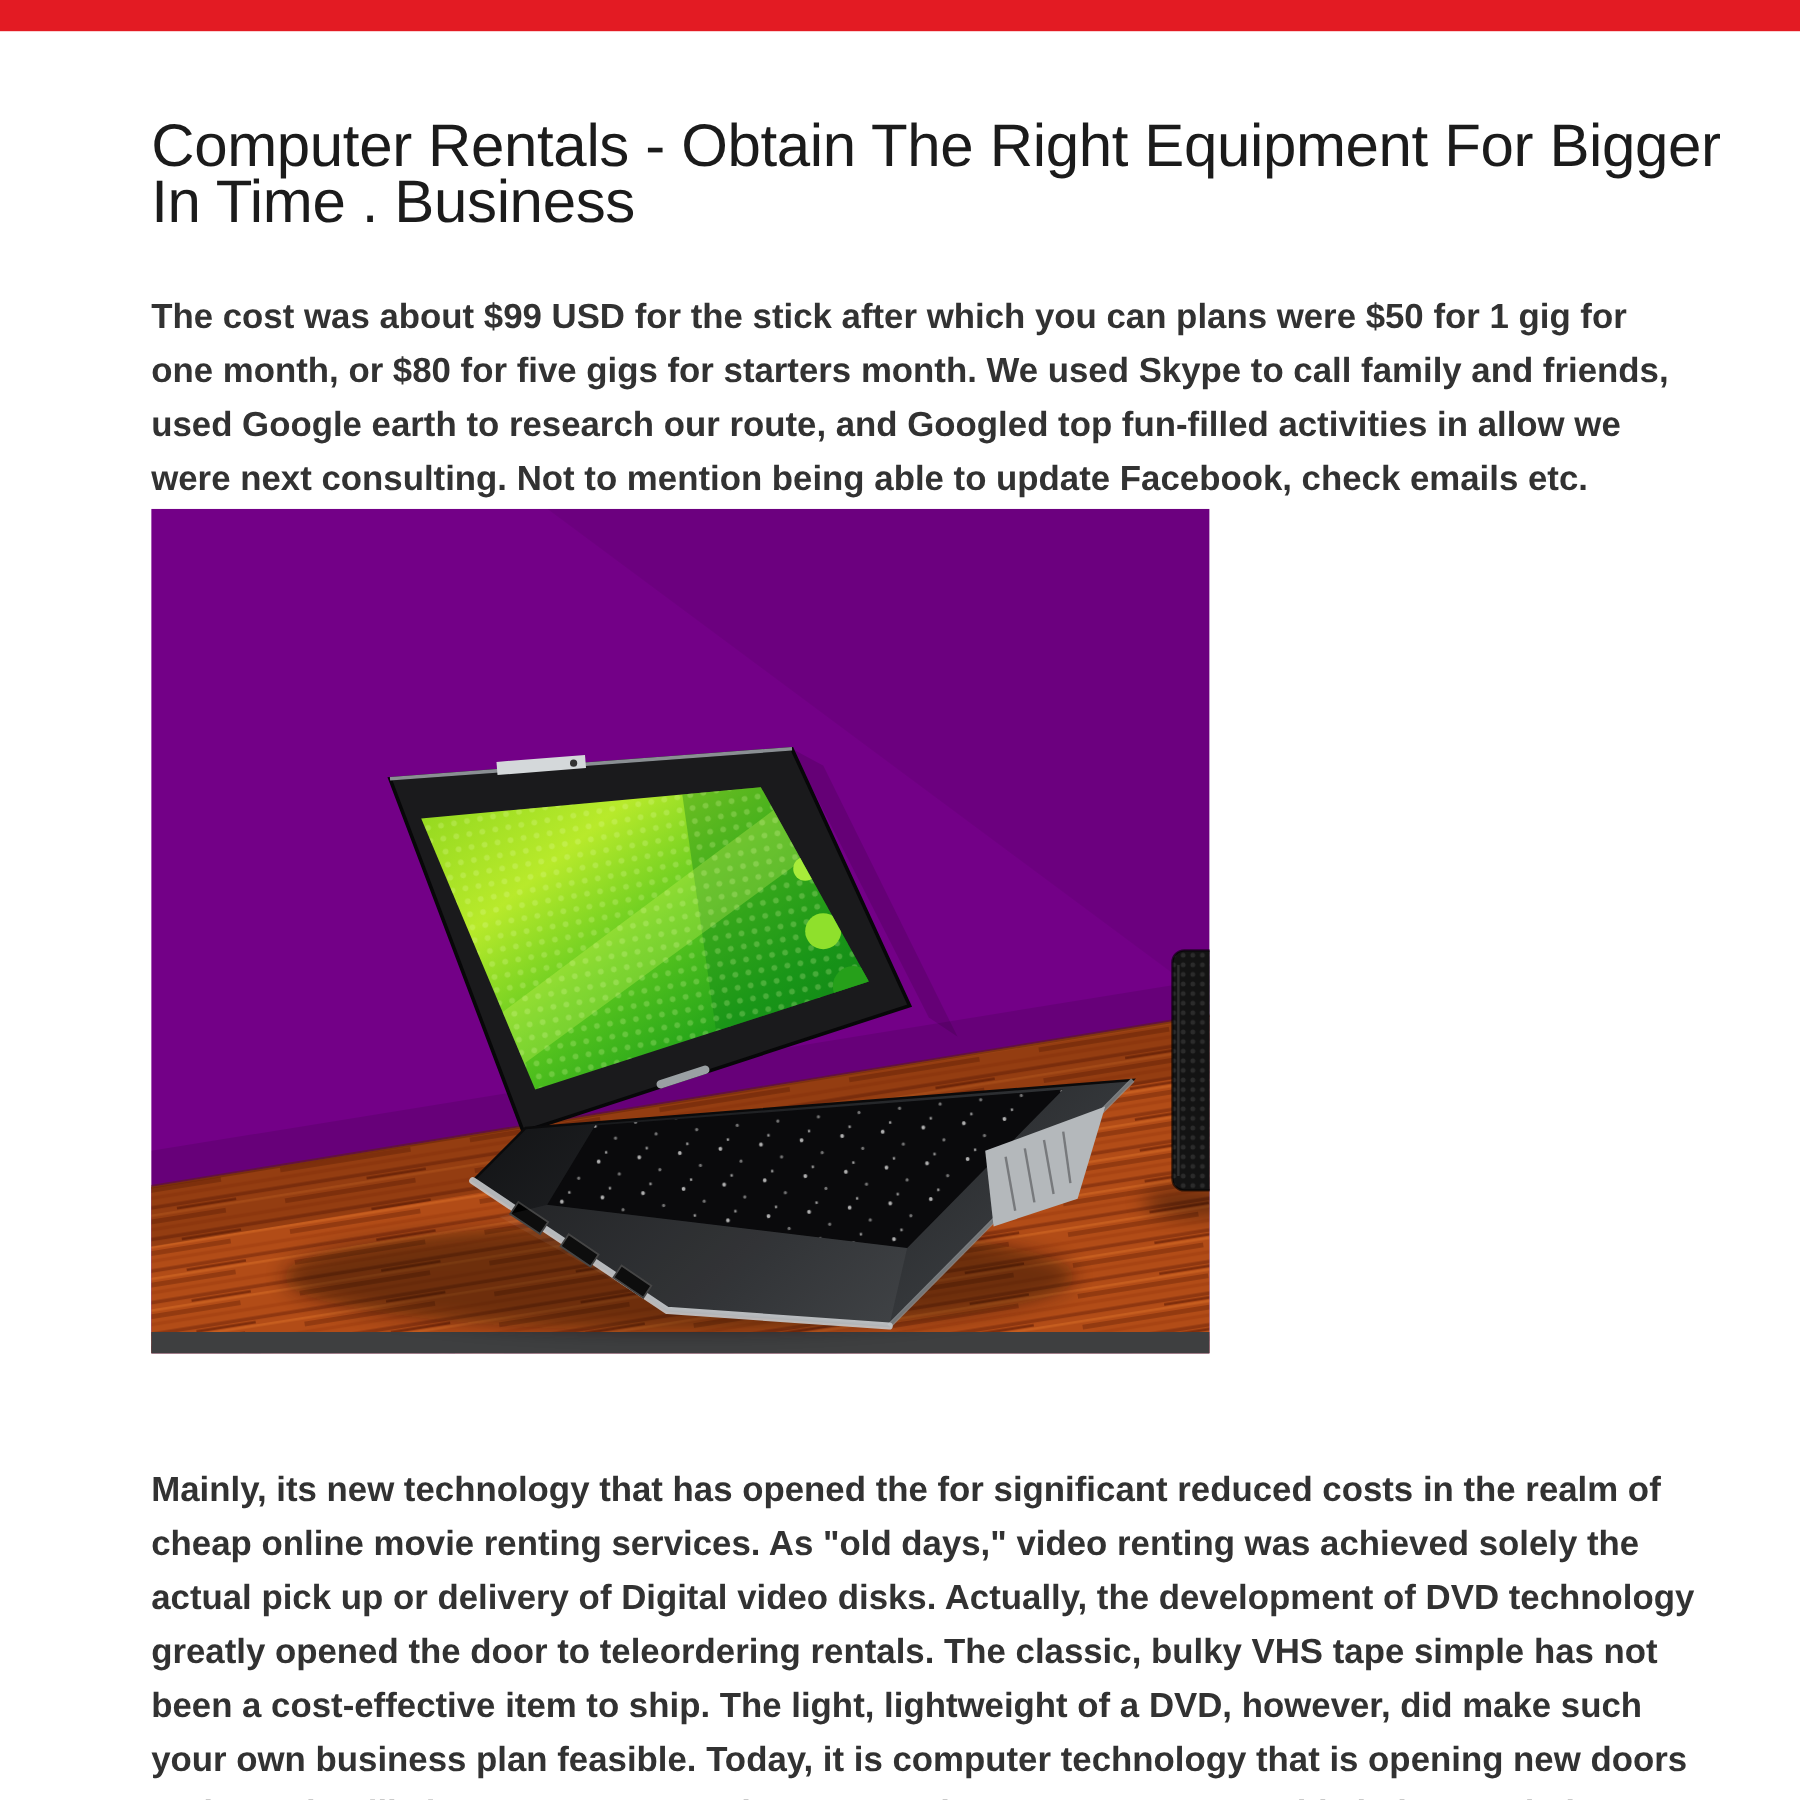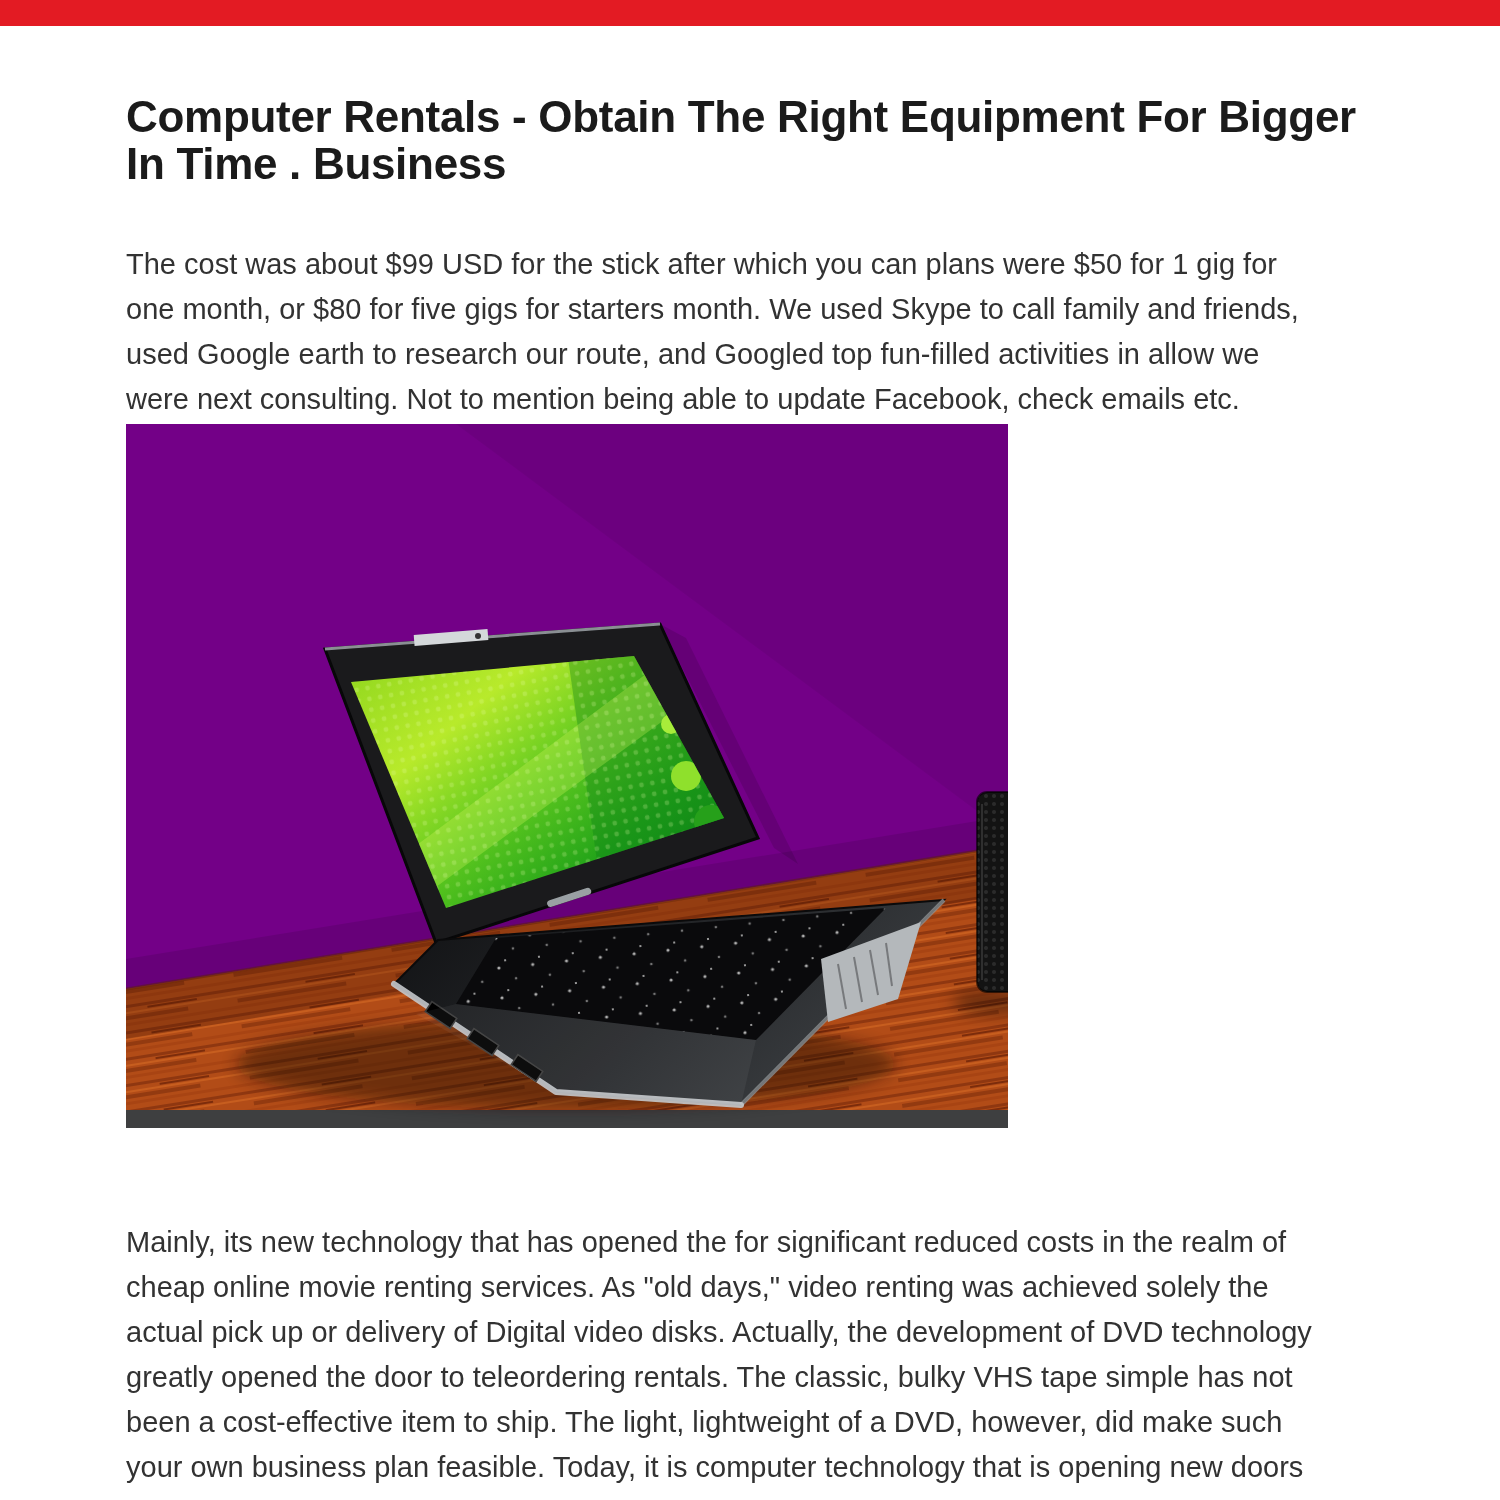--- a/index.html
+++ b/index.html
@@ -7,27 +7,27 @@
     width:1500px; height:1500px; overflow:hidden; position:relative;
     background:#ffffff;
     font-family:"Liberation Sans", sans-serif;
   }
   .top-bar {
     position:absolute; left:0; top:0; width:1500px; height:26px;
     background:#e31b23;
   }
   .page-title {
     position:absolute; left:126px; top:64px; width:1310px;
-    font-size:44px; line-height:47px; letter-spacing:-0.3px;
-    color:#1b1b1b; white-space:pre-line; font-weight:700;
+    font-size:50px; line-height:47px; letter-spacing:-0.3px;
+    color:#1b1b1b; white-space:pre-line; font-weight:400;
   }
   .para {
     position:absolute; left:126px; width:1310px;
     font-size:29px; line-height:45px; color:#323232;
-    white-space:pre-line; font-weight:400;margin-top:31px;
+    white-space:pre-line; font-weight:700;margin-top:31px;
   }
   #p1 { top:211px; }
   #p2 { top:1189px; }
   figure.article-image {
     position:absolute; left:126px; top:424px; width:882px; height:704px;
     margin:0; padding:0;
   }
   figure.article-image svg { display:block; width:882px; height:704px; }
 </style>
 </head>

